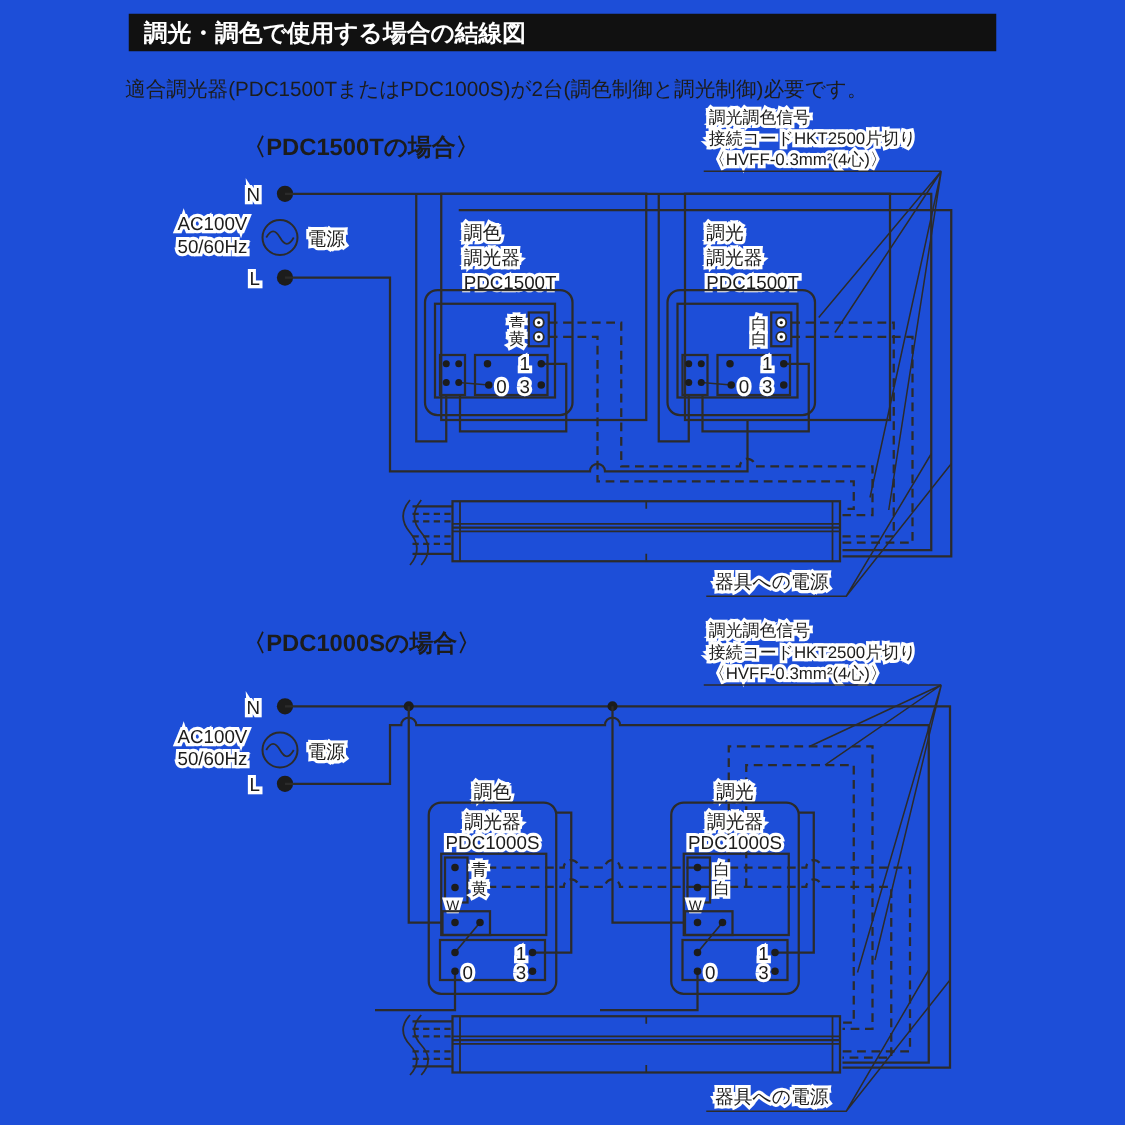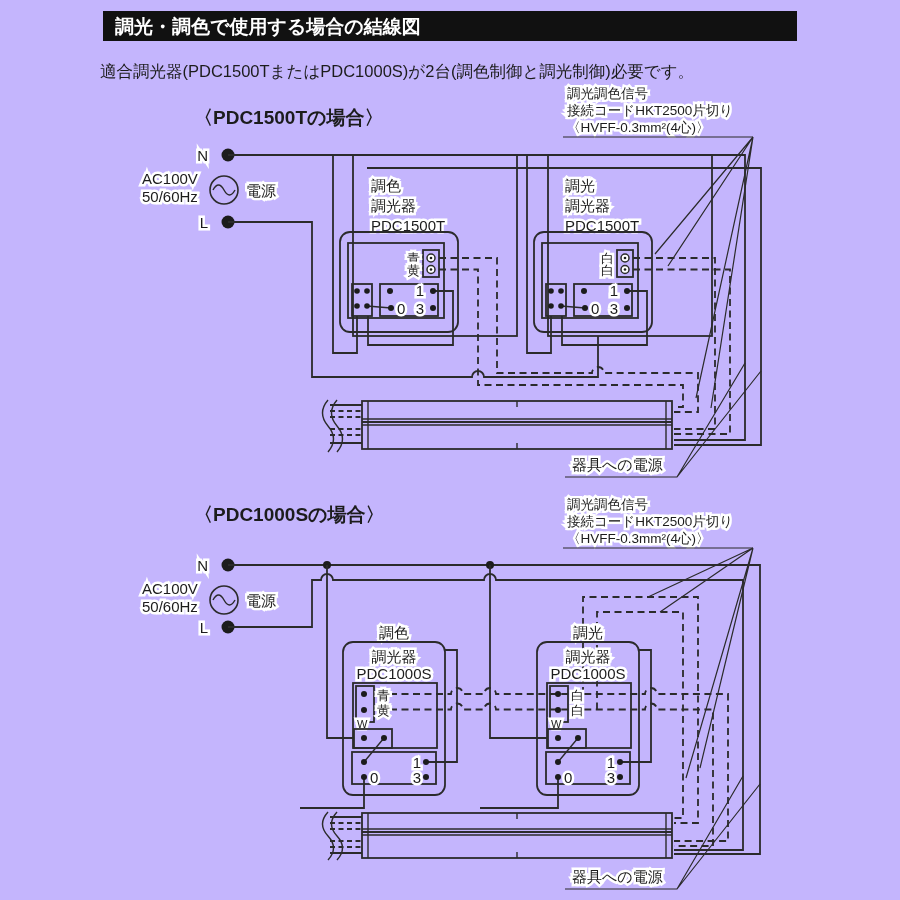--- a/index.html
+++ b/index.html
@@ -1,16 +1,16 @@
 <!DOCTYPE html>
 <html><head>
 <meta charset="utf-8">
 <style>
   html,body{margin:0;padding:0;background:#ffffff;}
-  .canvas{position:relative;width:900px;height:900px;background:#c4b5fd;overflow:hidden;
+  .canvas{position:relative;width:900px;height:900px;background:#1d4ed8;overflow:hidden;
           font-family:"Liberation Sans","DejaVu Sans",sans-serif;}
   svg{position:absolute;left:0;top:0;}
   svg text{fill:#1c1c1c;font-family:"Liberation Sans","DejaVu Sans",sans-serif;}
   .halo{stroke:#ffffff;stroke-width:5px;paint-order:stroke;}
   .wire{fill:none;stroke:#2b2b2b;stroke-width:1.8;}
   .wire-thin{fill:none;stroke:#2b2b2b;stroke-width:1.4;}
   .dashed{fill:none;stroke:#2b2b2b;stroke-width:1.8;stroke-dasharray:7 4.5;}
   .dashed-s{fill:none;stroke:#2b2b2b;stroke-width:1.8;stroke-dasharray:5 3.5;}
   .box{fill:none;stroke:#2b2b2b;stroke-width:1.8;}
   .dot{fill:#1c1c1c;stroke:none;}

